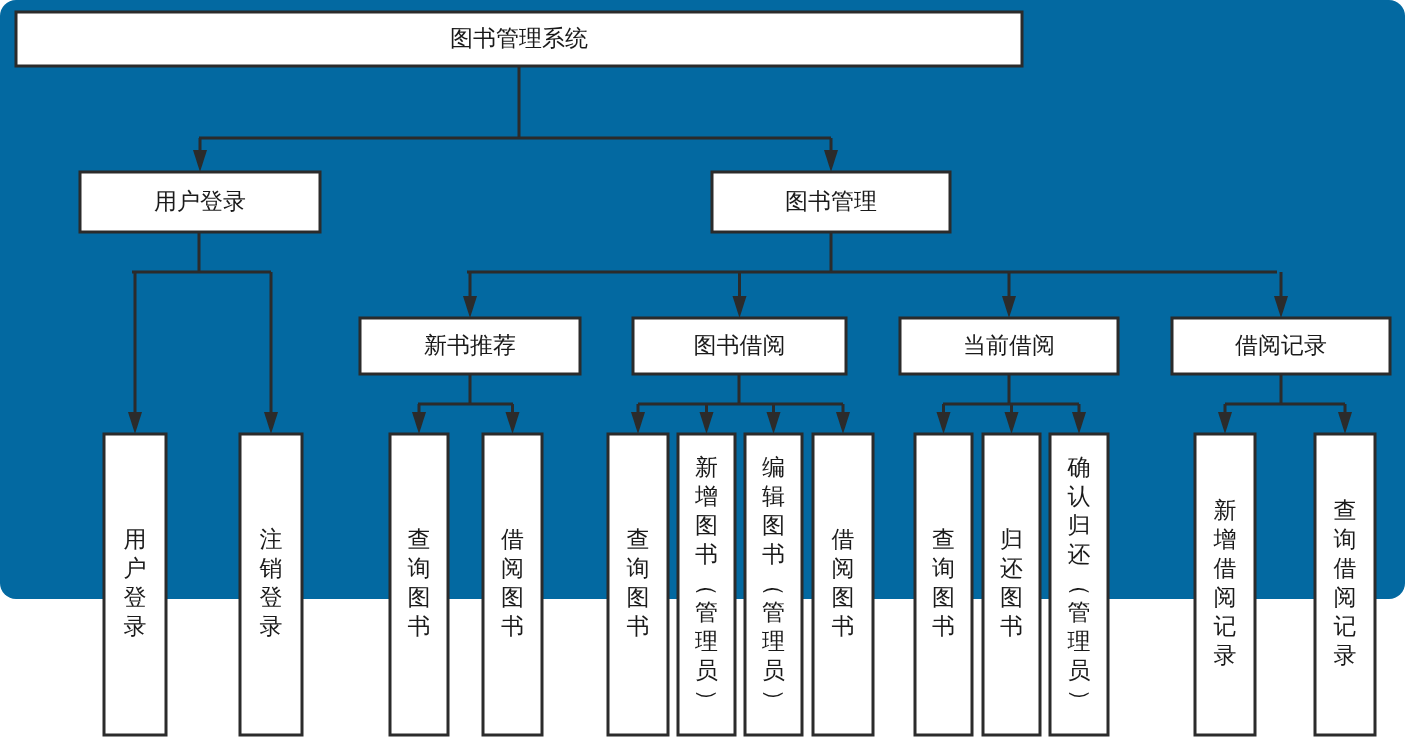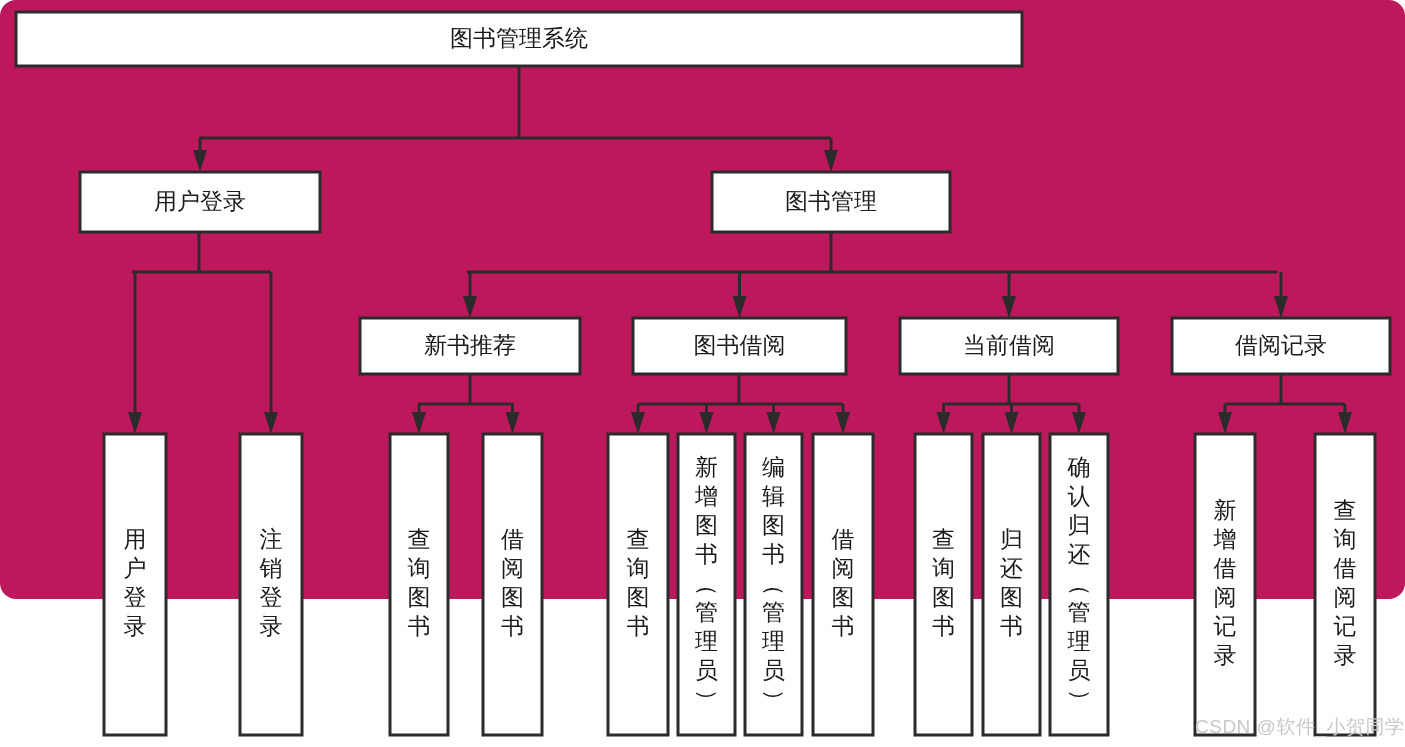--- a/index.html
+++ b/index.html
@@ -11,21 +11,21 @@
   body {
     width: 1405px;
     height: 747px;
     overflow: hidden;
     font-family: "Liberation Sans", "DejaVu Sans", sans-serif;
   }
   #diagram-root {
     position: relative;
     width: 1405px;
     height: 599px;
-    background: #be185d;
+    background: #0369a1;
     border-radius: 16px;
   }
   svg.diagram-canvas {
     position: absolute;
     left: 0;
     top: 0;
     width: 1405px;
     height: 747px;
     display: block;
   }
@@ -265,15 +265,14 @@
           <text x="1345" y="512" class="node-label-v">查</text>
           <text x="1345" y="541" class="node-label-v">询</text>
           <text x="1345" y="570" class="node-label-v">借</text>
           <text x="1345" y="599" class="node-label-v">阅</text>
           <text x="1345" y="628" class="node-label-v">记</text>
           <text x="1345" y="657" class="node-label-v">录</text>
         </g>
       </g>
   </svg>
 
-  <div class="watermark-text" style="left: 1195px; top: 714px;">CSDN @软件_小贺同学</div>
 
 </div>
 
 </body></html>

